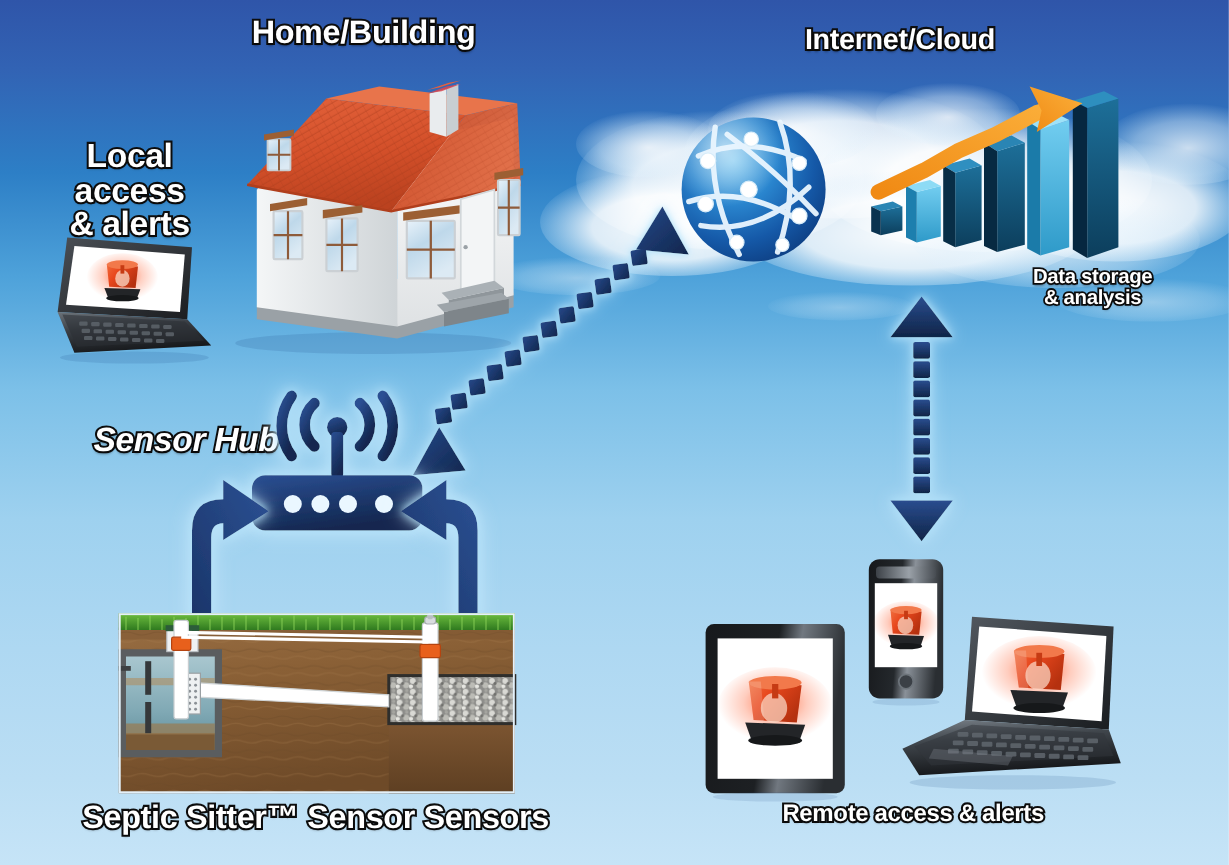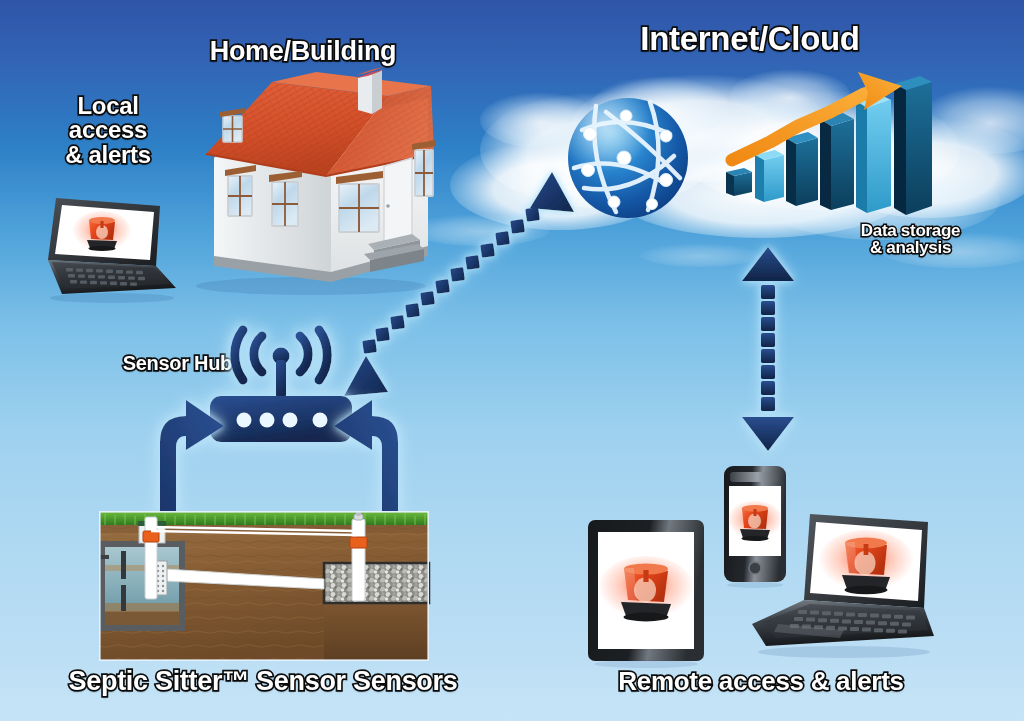--- a/index.html
+++ b/index.html
@@ -70,36 +70,36 @@
     <ellipse cx="990" cy="120" rx="70" ry="34" fill="url(#cl2)"></ellipse>
     <ellipse cx="540" cy="120" rx="60" ry="28" fill="url(#cl2)"></ellipse>
   </g>
   <g>
     <ellipse cx="480" cy="230" rx="70" ry="16" fill="url(#cl2)" opacity=".55"></ellipse>
     <ellipse cx="960" cy="250" rx="80" ry="18" fill="url(#cl2)" opacity=".5"></ellipse>
     <ellipse cx="700" cy="255" rx="60" ry="12" fill="url(#cl2)" opacity=".4"></ellipse>
   </g>
 </svg>
 
-<div class="lbl" style="left:183px; top:38px; width:240px; font-size:27px;">Home/Building</div>
-
-<div class="lbl" style="left:630px; top:22px; width:240px; font-size:33px;">Internet/Cloud</div>
-
-<div class="lbl" style="left:38px; top:94px; width:140px; font-size:24px;">Local
+<div class="lbl" style="left:183px; top:14px; width:240px; font-size:27px;">Home/Building</div>
+
+<div class="lbl" style="left:630px; top:22px; width:240px; font-size:24px;">Internet/Cloud</div>
+
+<div class="lbl" style="left:38px; top:116px; width:140px; font-size:28px;">Local
 access
 &amp; alerts</div>
 
 <div class="lbl" style="left:828px; top:222px; width:165px; font-size:17px; -webkit-text-stroke-width:3px;">Data storage
 &amp; analysis</div>
 
-<div class="lbl" style="left:62px; top:353px; width:170px; font-size:20px; text-align:right;">Sensor Hub</div>
+<div class="lbl" style="left:62px; top:353px; width:170px; font-size:28px; text-align:right;font-style:italic;">Sensor Hub</div>
 
 <div class="lbl" style="left:48px; top:668px; width:430px; font-size:27px;"><span>Septic Sitter™ Sensor Sensors</span></div>
 
-<div class="lbl" style="left:576px; top:668px; width:370px; font-size:26px;">Remote access &amp; alerts</div>
+<div class="lbl" style="left:576px; top:668px; width:370px; font-size:20px;">Remote access &amp; alerts</div>
 
 <div class="layer" style="left:176px; top:58px;">
 <svg width="260" height="235" viewBox="0 0 260 235">
   <defs>
     <linearGradient id="wallF" x1="0" y1="0" x2="0" y2="1">
       <stop offset="0%" stop-color="#ffffff"></stop>
           <stop offset="100%" stop-color="#dfe2e4"></stop>
     </linearGradient>
     <linearGradient id="wallS" x1="0" y1="0" x2="1" y2="0">
       <stop offset="0%" stop-color="#f4f6f7"></stop>

